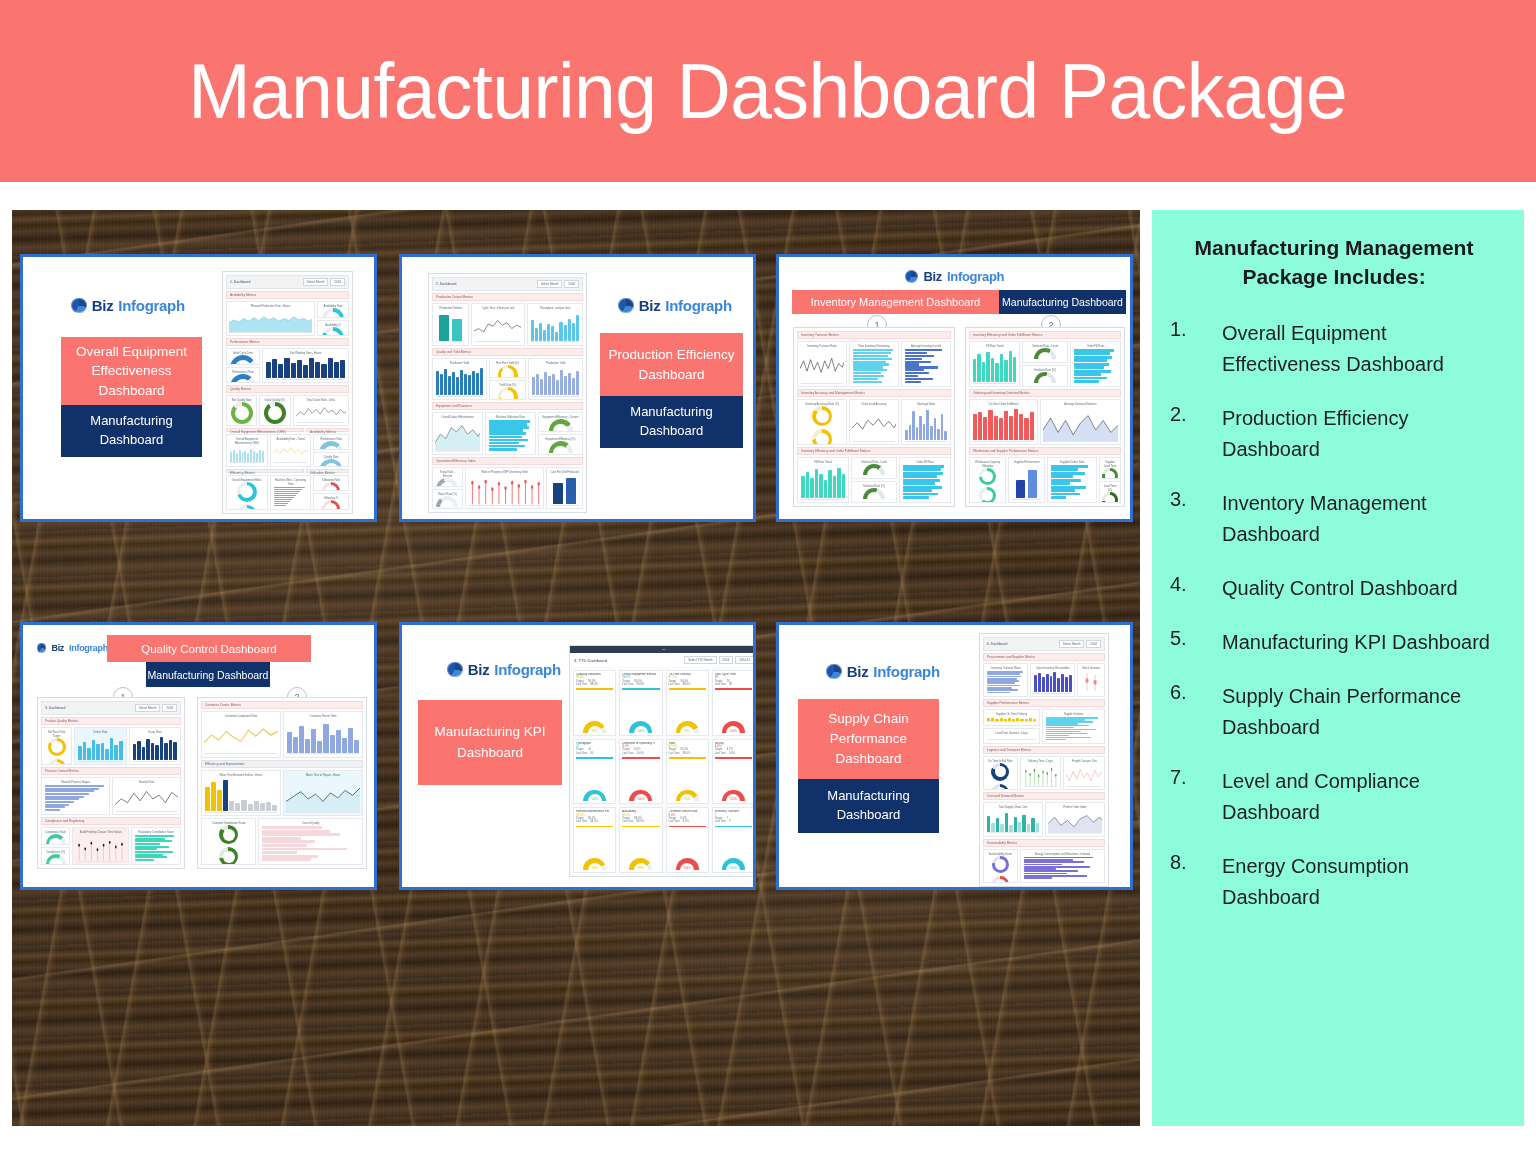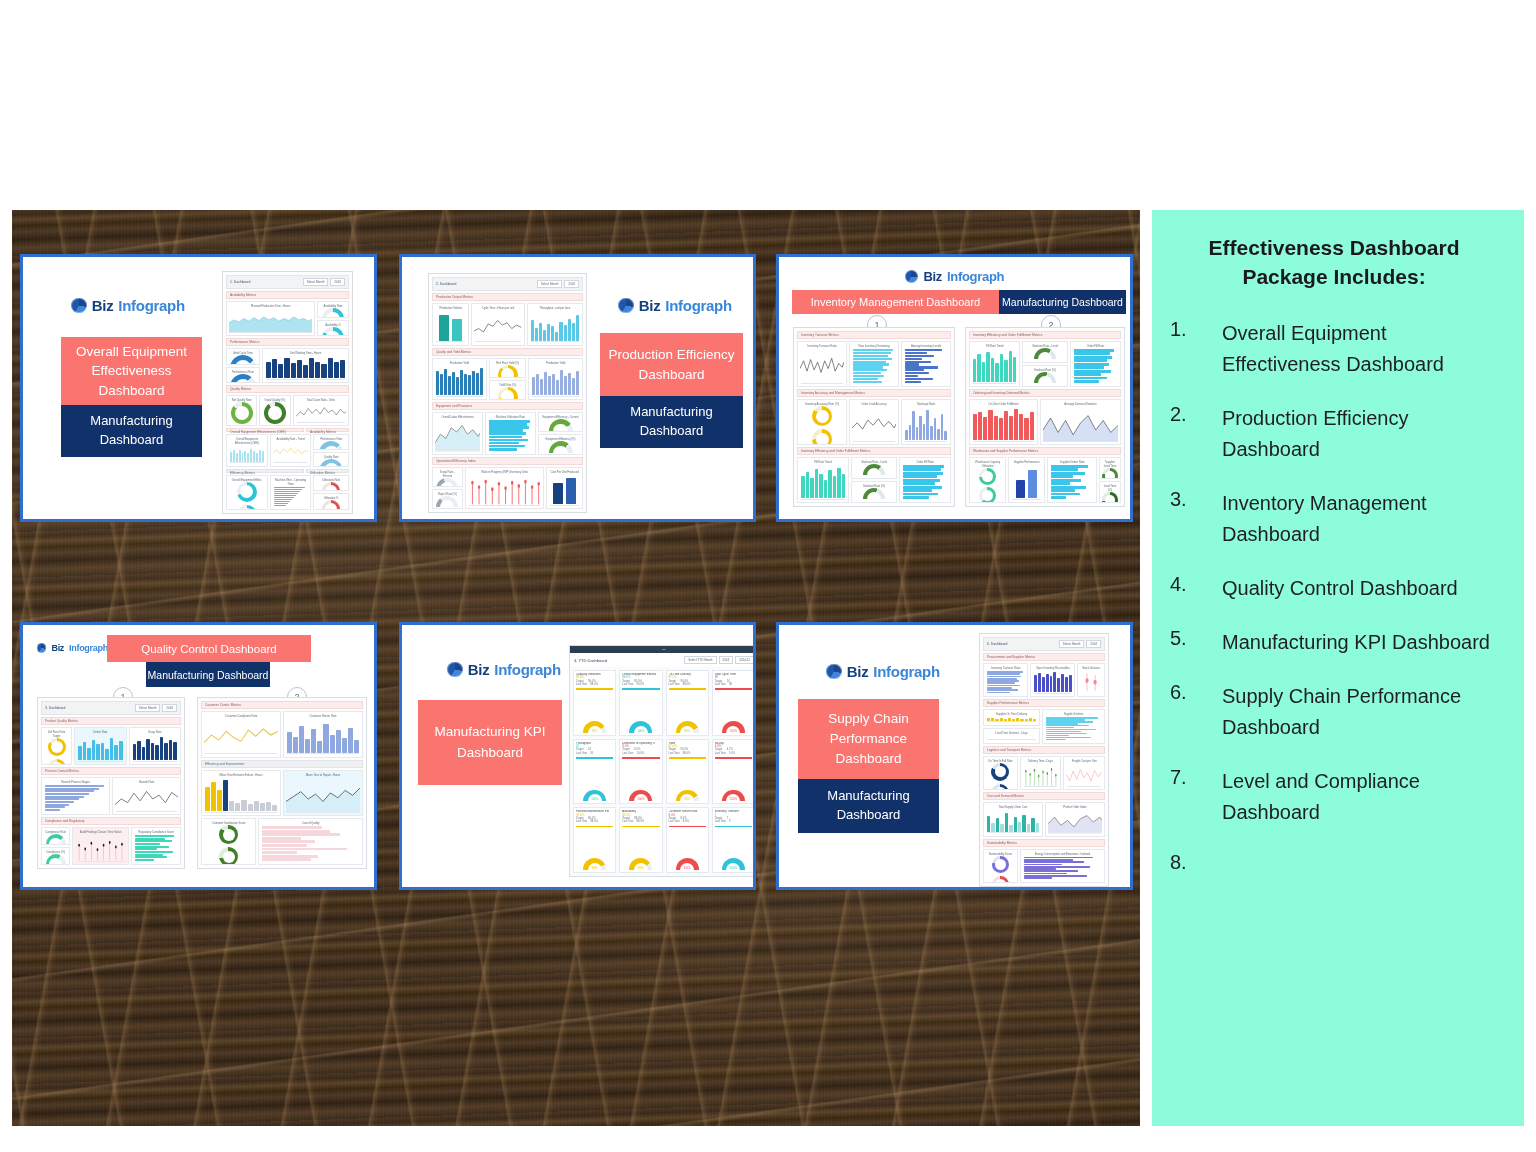--- a/index.html
+++ b/index.html
@@ -146,20 +146,23 @@
   .teal-list { margin-top: 26px; }
   .teal-item { display: flex; margin-bottom: 23px; }
   .teal-num { width: 60px; flex: none; font-size: 20px; color: #1f1f1f; padding-left: 8px; }
   .teal-text { font-size: 20px; color: #1f1f1f; line-height: 1.55; }
 </style>
 </head>
 <body>
 
 <div class="slide">
 
+  <div class="banner">
+    <div class="banner-title">Manufacturing Dashboard Package</div>
+  </div>
 
   <div class="wood"></div>
 
   <div class="card" style="left:20px; top:254px; width:357px; height:268px;">
     <div class="card-inner">
       <div class="logo" style="position:absolute; left:48px; top:40px; font-size:15px;">
         <span class="logo-mark"></span>
         <span class="logo-biz">Biz</span>
         <span class="logo-info">Infograph</span>
       </div>
@@ -1634,21 +1637,21 @@
                   <i style="width:36%;background:#7a6fd8"></i>
               </div>
             </div>
           </div>
         </div>
       </div>
     </div>
   </div>
 
   <div class="teal">
-    <div class="teal-title">Effectiveness Dashboard Package Includes:</div>
+    <div class="teal-title">Manufacturing Management Package Includes:</div>
     <div class="teal-list" id="teal-list">
         <div class="teal-item">
           <div class="teal-num">1.</div>
           <div class="teal-text">Overall Equipment Effectiveness Dashboard</div>
         </div>
         <div class="teal-item">
           <div class="teal-num">2.</div>
           <div class="teal-text">Production Efficiency Dashboard</div>
         </div>
         <div class="teal-item">
@@ -1666,17 +1669,18 @@
         <div class="teal-item">
           <div class="teal-num">6.</div>
           <div class="teal-text">Supply Chain Performance Dashboard</div>
         </div>
         <div class="teal-item">
           <div class="teal-num">7.</div>
           <div class="teal-text">Level and Compliance Dashboard</div>
         </div>
         <div class="teal-item">
           <div class="teal-num">8.</div>
+          <div class="teal-text">Energy Consumption Dashboard</div>
         </div>
       </div>
   </div>
 
 </div>
 
 </body></html>

